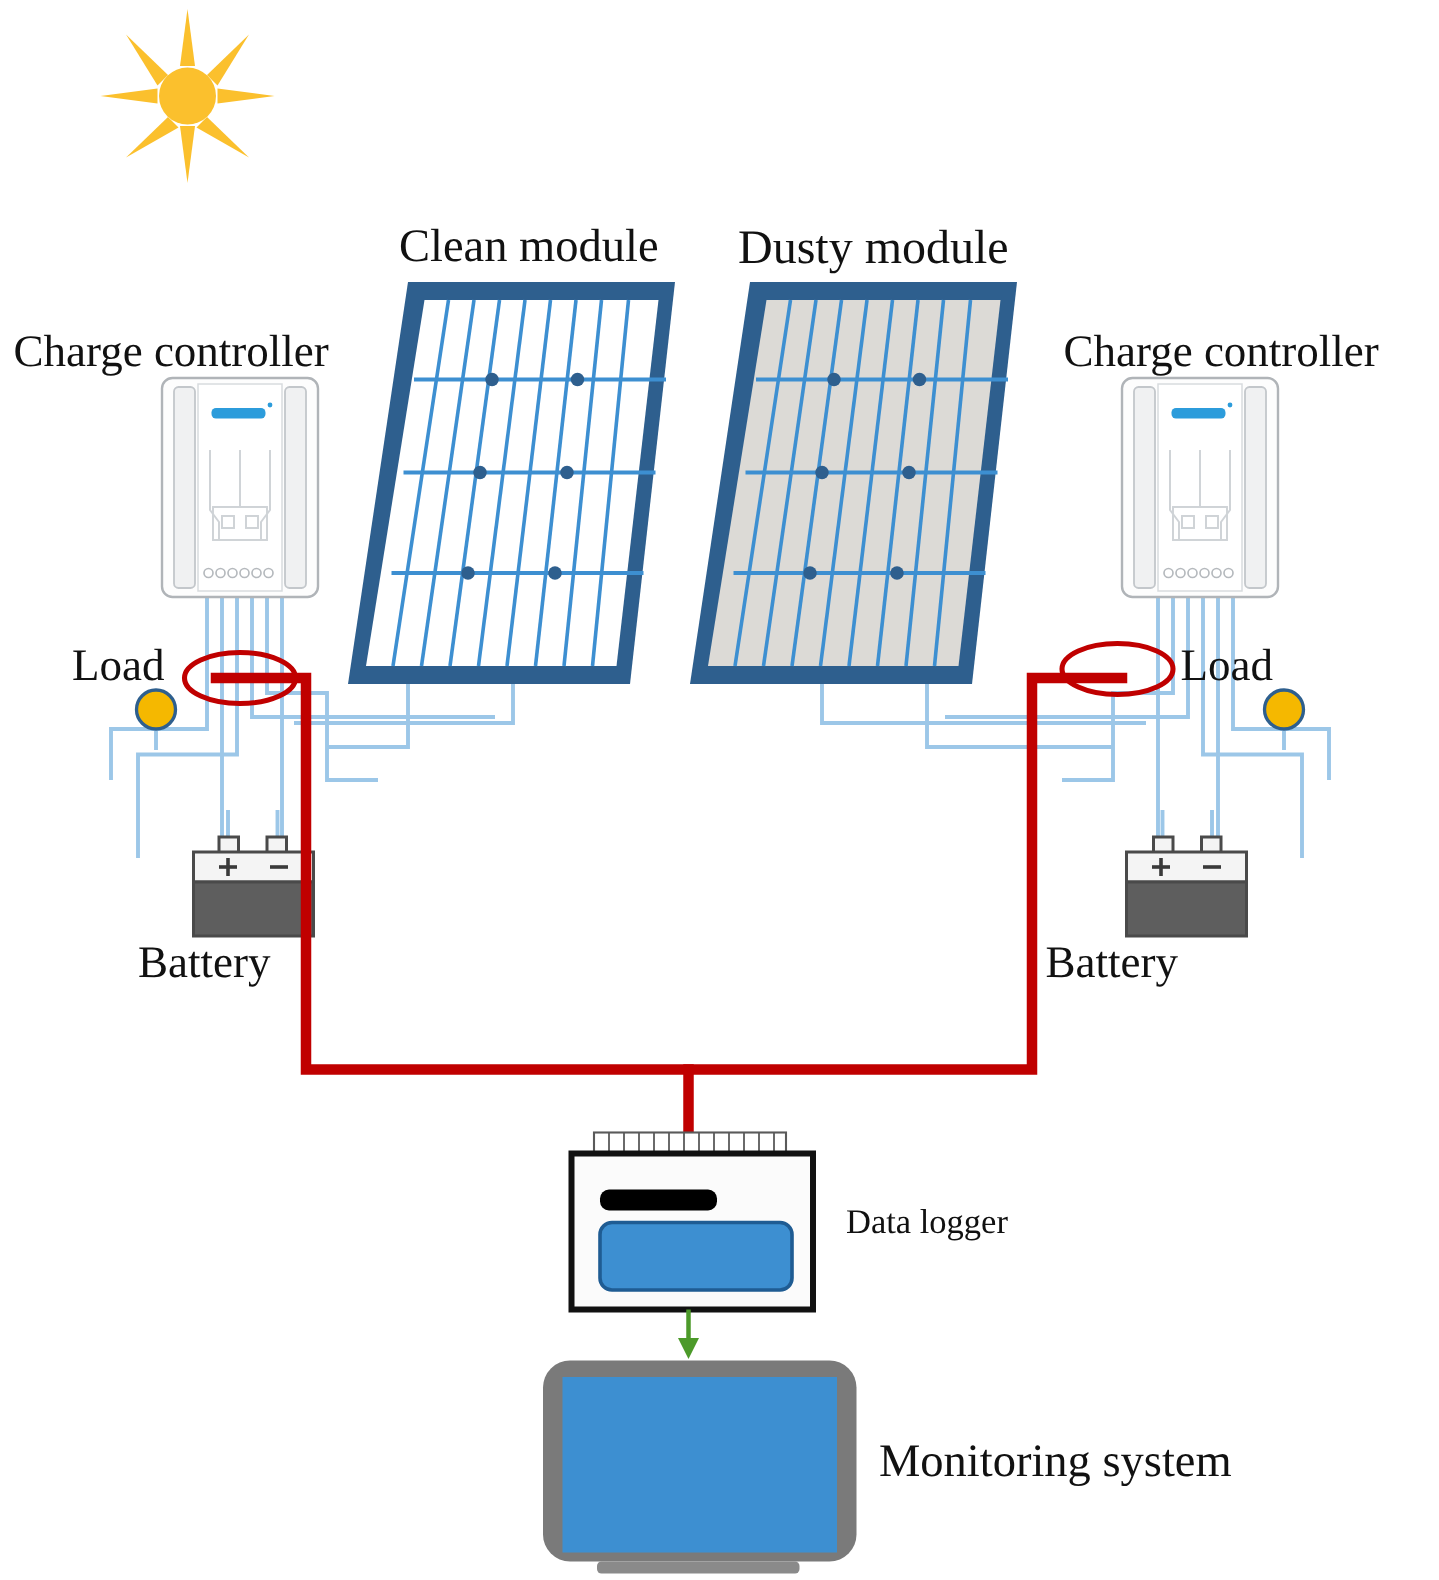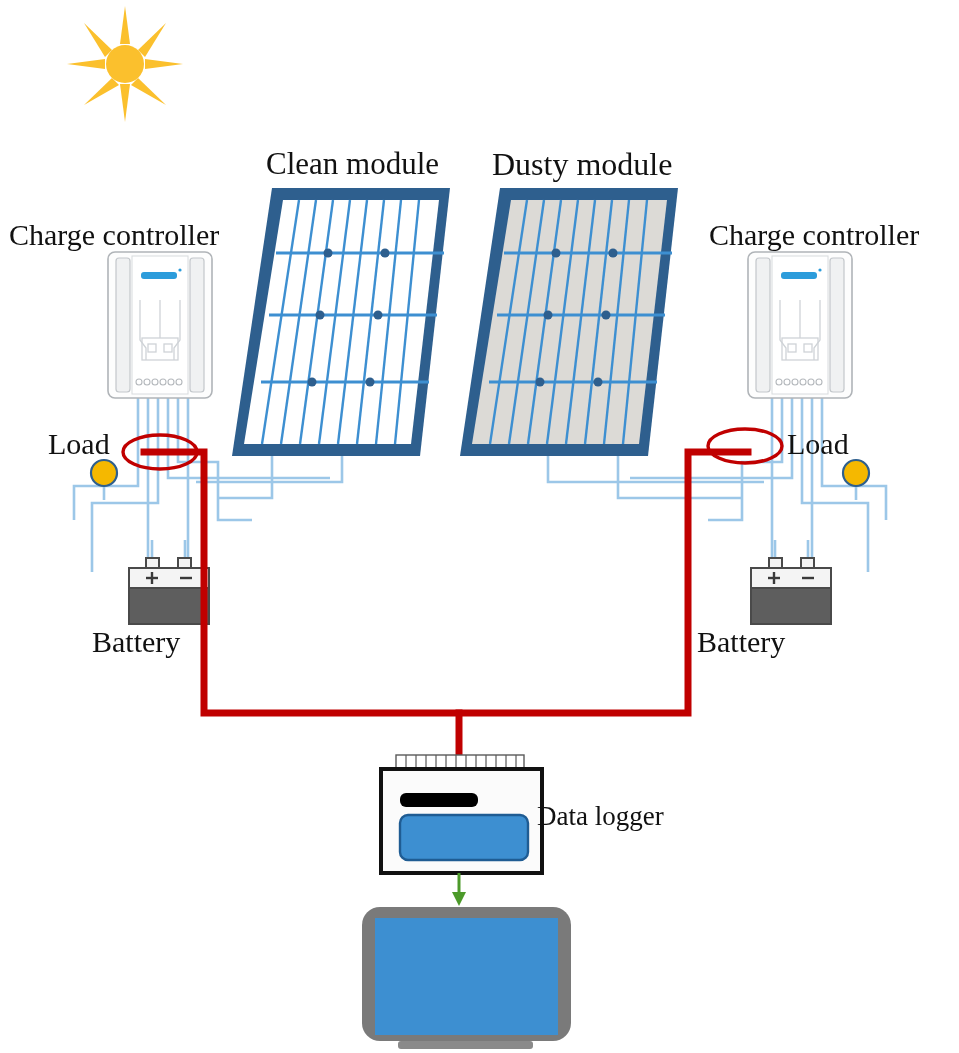--- a/index.html
+++ b/index.html
@@ -32,21 +32,21 @@
     line-height: 1;
   }
   .lbl-clean       { left: 266px; top: 148px; font-size: 31px; }
   .lbl-dusty       { left: 492px; top: 148px; font-size: 32px; }
   .lbl-cc-left     { left: 9px;   top: 220px; font-size: 30px; }
   .lbl-cc-right    { left: 709px; top: 220px; font-size: 30px; }
   .lbl-load-left   { left: 48px;  top: 429px; font-size: 30px; }
   .lbl-load-right  { left: 787px; top: 429px; font-size: 30px; }
   .lbl-batt-left   { left: 92px;  top: 627px; font-size: 30px; }
   .lbl-batt-right  { left: 697px; top: 627px; font-size: 30px; }
-  .lbl-logger      { left: 537px; top: 803px; font-size: 27px; }
+  .lbl-logger      { left: 564px; top: 803px; font-size: 23px; }
   .lbl-monitor     { left: 586px; top: 958px; font-size: 31px; }
 </style>
 </head>
 <body>
 
 <div id="diagram">
 
   <svg class="layer" viewBox="0 0 959 1053">
 
     <g>
@@ -279,14 +279,15 @@
 
   <div class="label lbl-clean">Clean module</div>
   <div class="label lbl-dusty">Dusty module</div>
   <div class="label lbl-cc-left">Charge controller</div>
   <div class="label lbl-cc-right">Charge controller</div>
   <div class="label lbl-load-left">Load</div>
   <div class="label lbl-load-right">Load</div>
   <div class="label lbl-batt-left">Battery</div>
   <div class="label lbl-batt-right">Battery</div>
   <div class="label lbl-logger">Data logger</div>
+  <div class="label lbl-monitor">Monitoring system</div>
 
 </div>
 
 </body></html>

